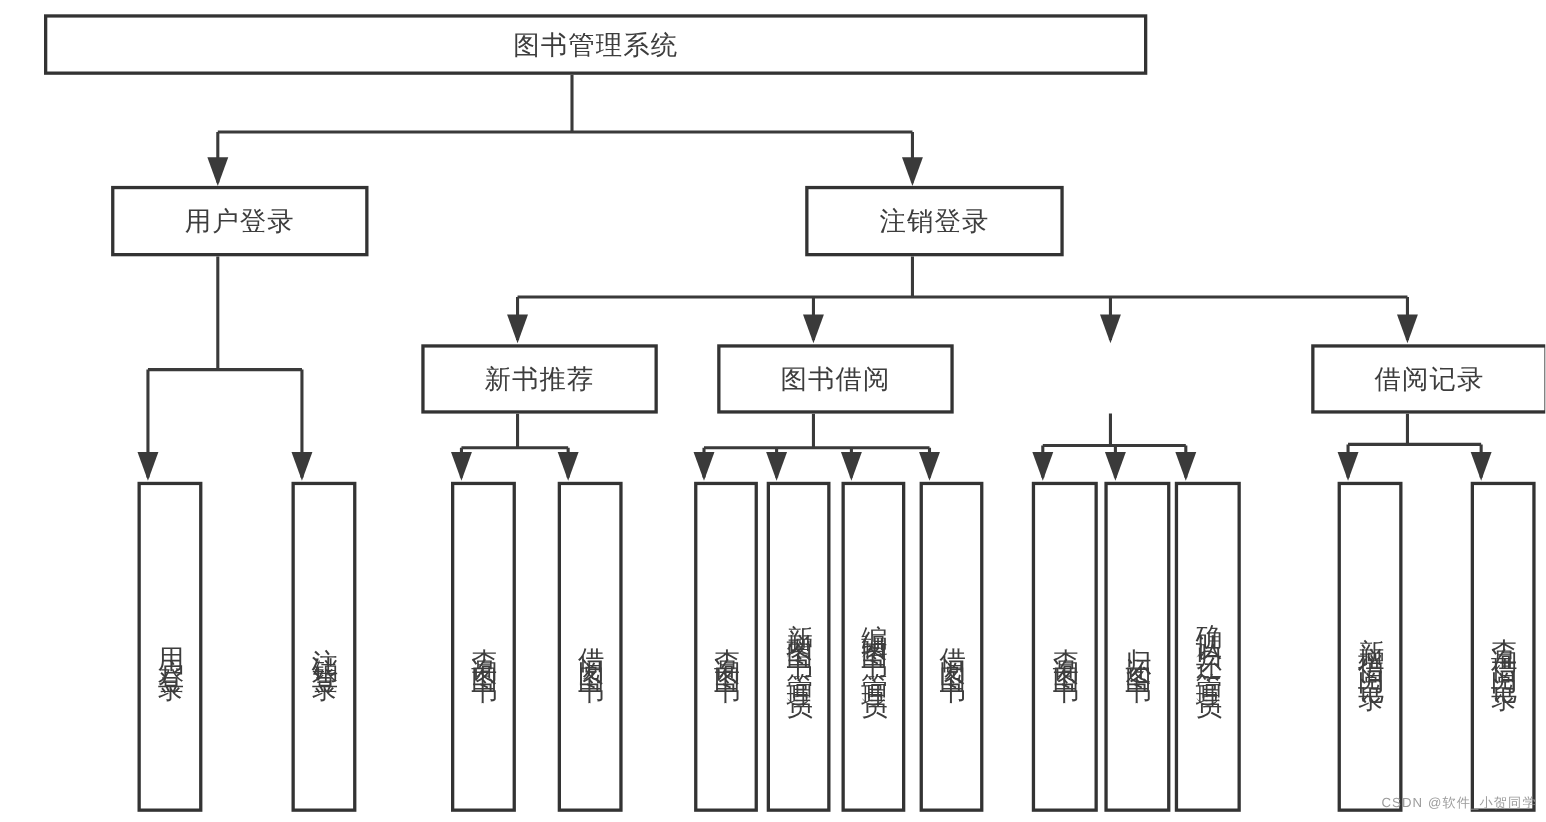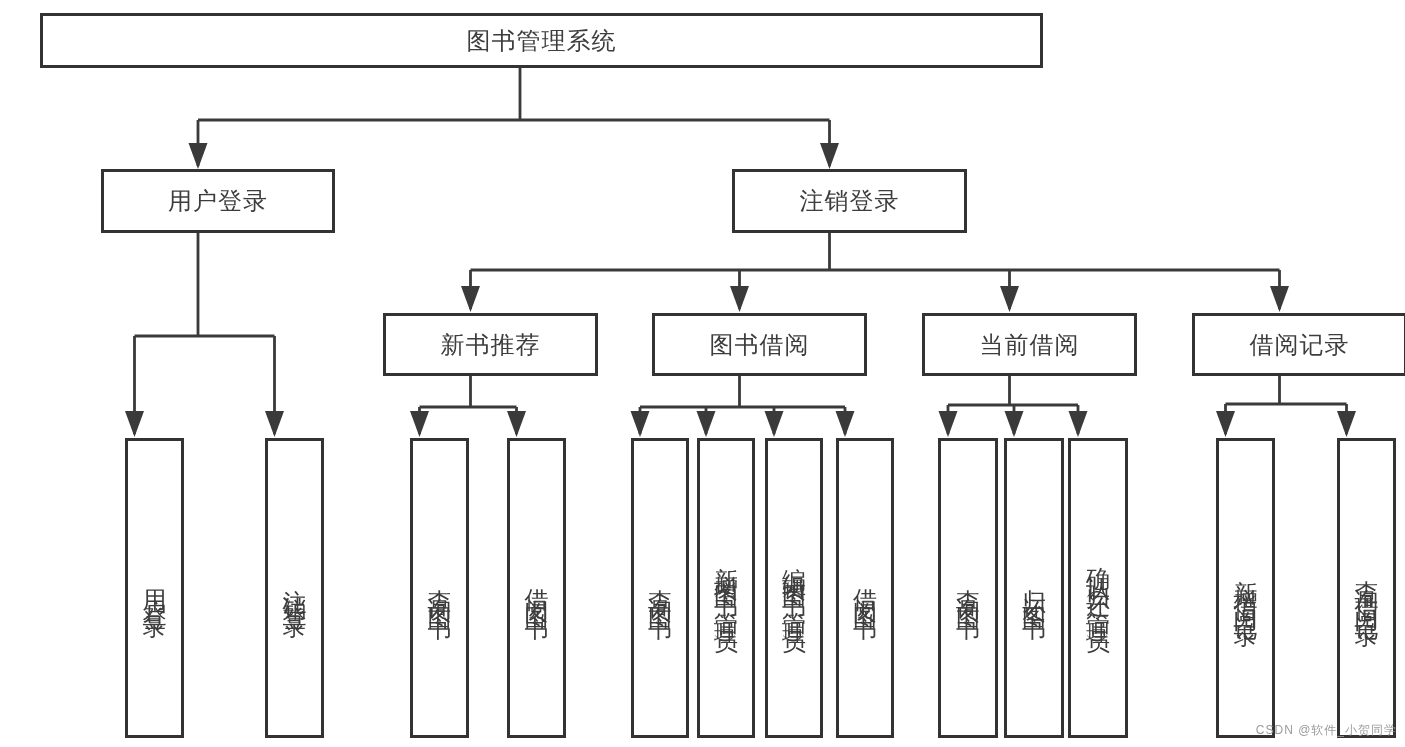--- a/index.html
+++ b/index.html
@@ -118,21 +118,20 @@
     </g>
   </svg>
 
   <div class="node h n-root">图书管理系统</div>
 
   <div class="node h n-userlogin">用户登录</div>
   <div class="node h n-bookmgmt">注销登录</div>
 
   <div class="node h n-newrec">新书推荐</div>
   <div class="node h n-borrow">图书借阅</div>
-  <div class="node h n-current">当前借阅</div>
   <div class="node h n-records">借阅记录</div>
 
   <div class="node v leaf l1">
     <span>用户登录</span>
   </div>
   <div class="node v leaf l2">
     <span>注销登录</span>
   </div>
   <div class="node v leaf l3">
     <span>查询图书</span>

